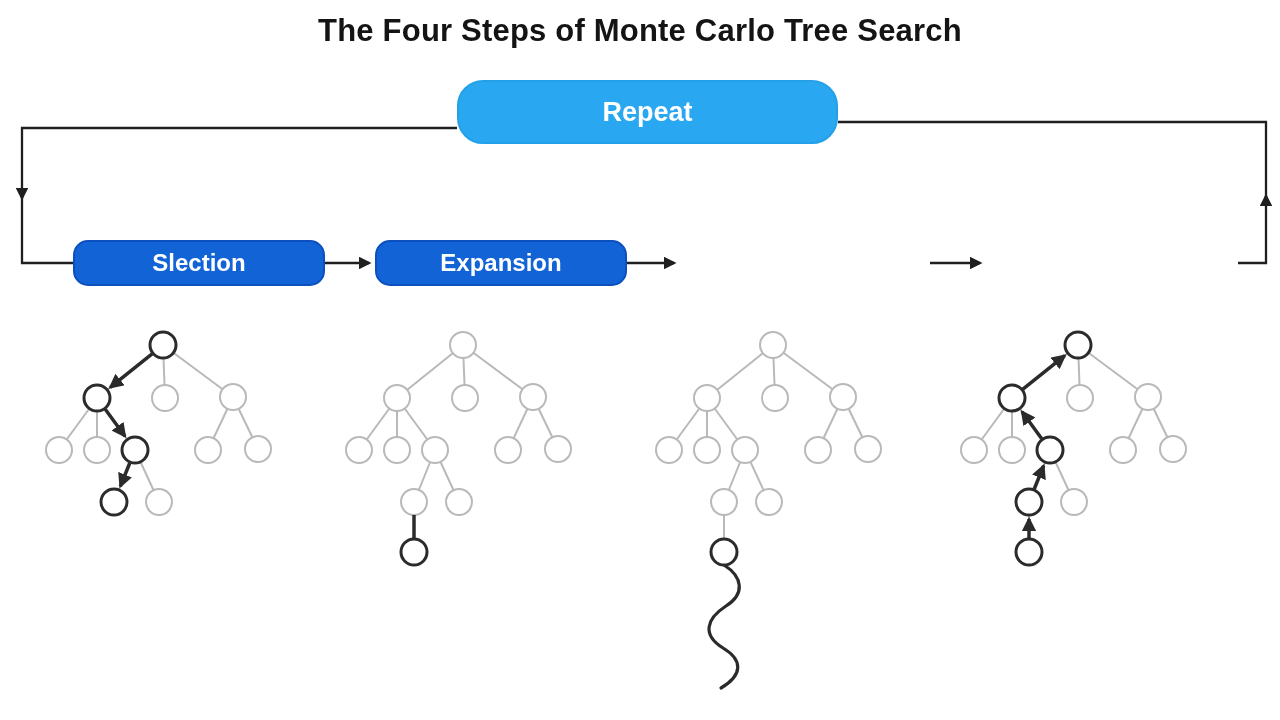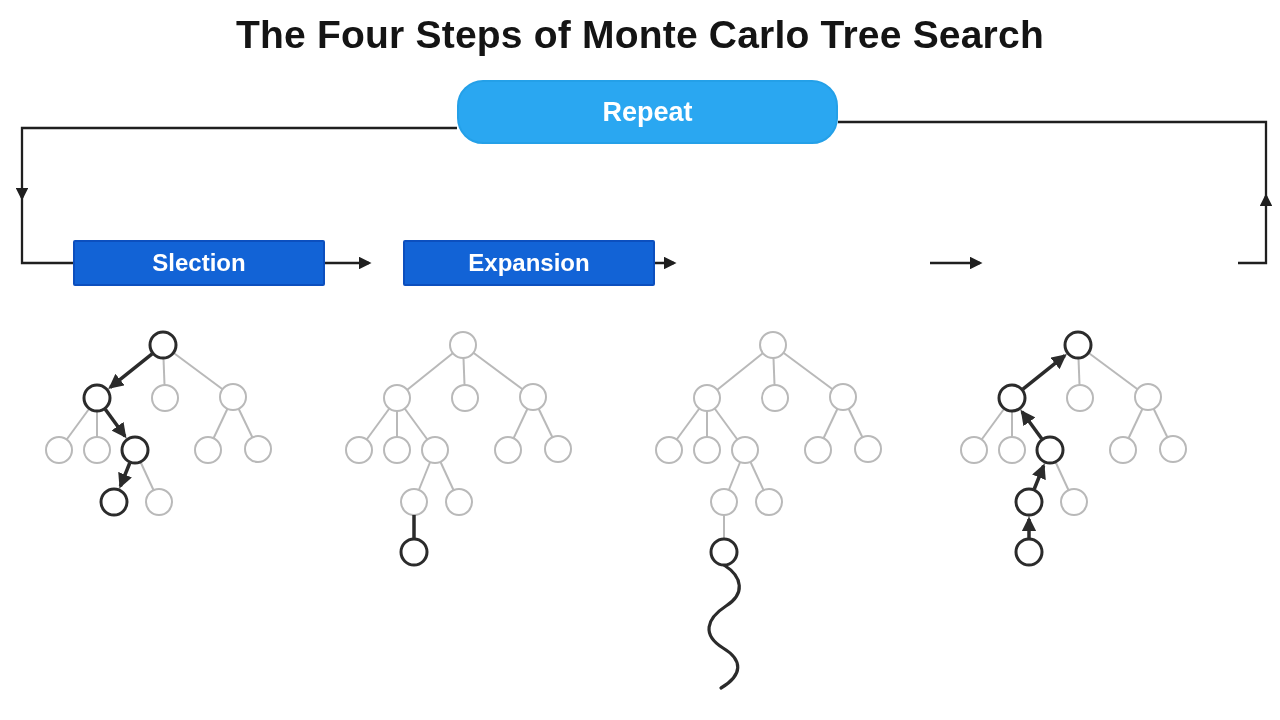--- a/index.html
+++ b/index.html
@@ -1,28 +1,28 @@
 <!DOCTYPE html>
 <html><head>
 <meta charset="utf-8">
 <style>
   html,body{margin:0;padding:0;background:#ffffff;}
   .stage{position:relative;width:1280px;height:720px;background:#ffffff;overflow:hidden;
          font-family:"Liberation Sans","DejaVu Sans",sans-serif;}
   .page-title{position:absolute;left:0;top:13px;width:1280px;text-align:center;
-              font-size:39px;font-weight:bold;color:#141414;letter-spacing:0.2px;}
+              font-size:31px;font-weight:bold;color:#141414;letter-spacing:0.2px;}
   #connectors{position:absolute;left:0;top:0;}
   .flow-btn{position:absolute;display:flex;align-items:center;justify-content:center;
             color:#ffffff;font-weight:bold;cursor:pointer;box-sizing:border-box;}
   .repeat-btn{left:457px;top:80px;width:381px;height:64px;border-radius:26px;
               font-size:27px;background:#2aa7f1;border:2px solid #24a0e8;}
-  .step-btn{top:240px;width:252px;height:46px;border-radius:2px;font-size:24px;
+  .step-btn{top:240px;width:252px;height:46px;border-radius:15px;font-size:24px;
             background:#1263d6;border:2px solid #0c4fbe;}
   .step-selection{left:73px;}
-  .step-expansion{left:375px;margin-left:28px;}
+  .step-expansion{left:375px;}
   .step-simulation{left:680px;}
   .step-backpropagation{left:986px;}
   .tree-panel{position:absolute;top:315px;width:270px;height:420px;}
   .tp0{left:30px;} .tp1{left:330px;} .tp2{left:640px;} .tp3{left:945px;}
 </style>
 </head>
 <body>
 
 <div class="stage">
 

